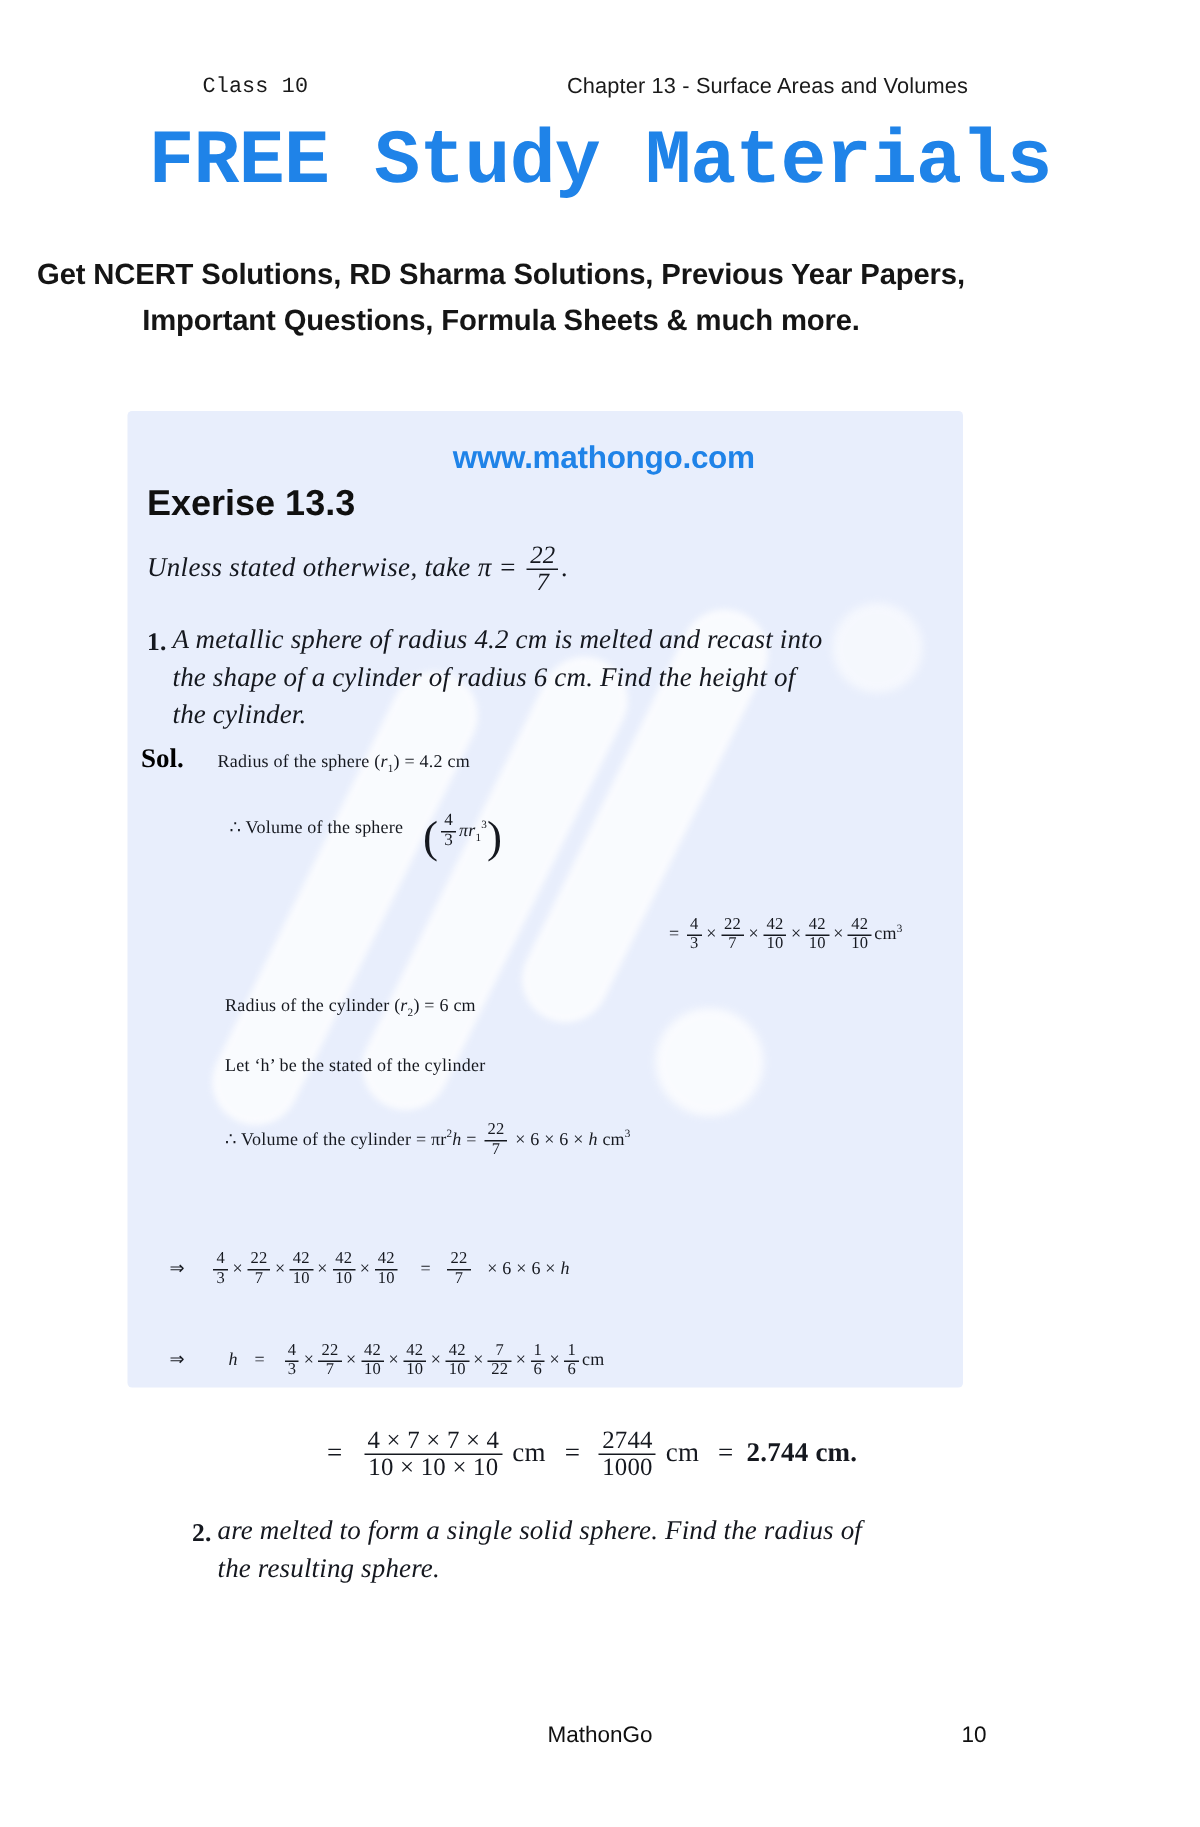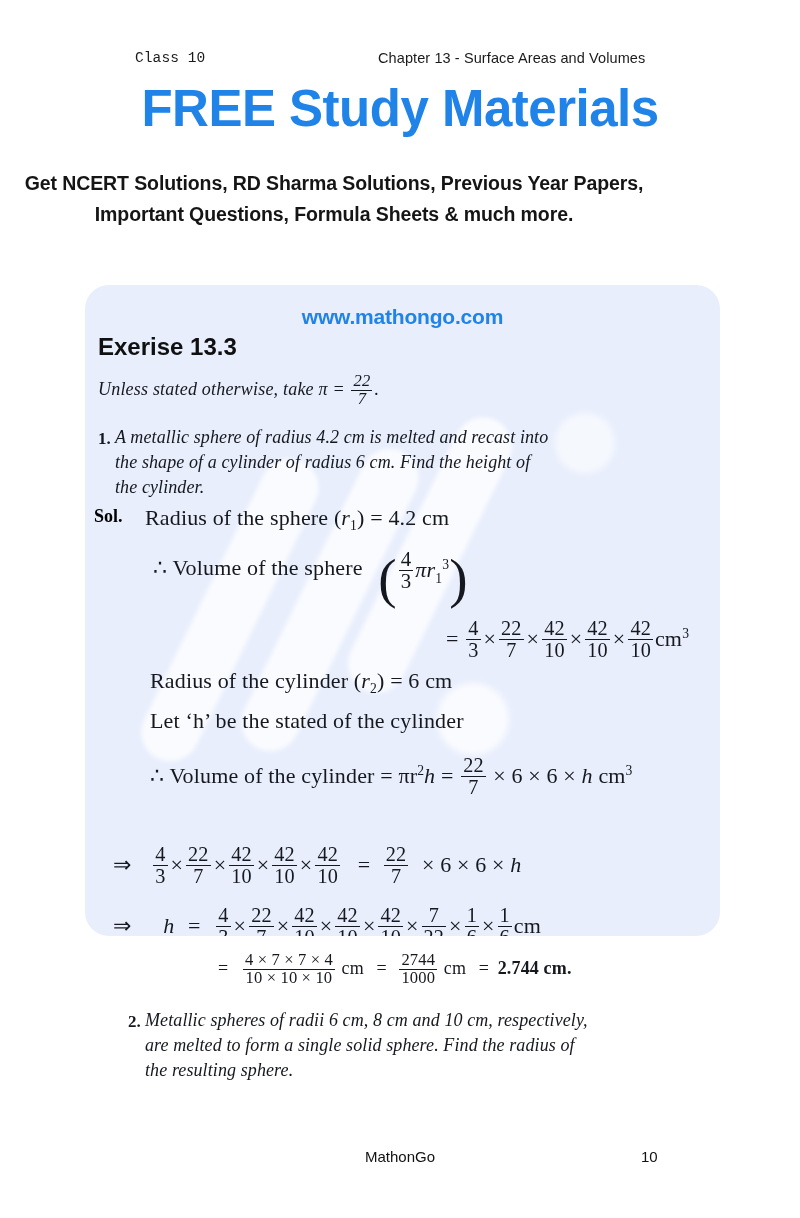--- a/index.html
+++ b/index.html
@@ -19,35 +19,35 @@
     font-family:Liberation Mono, monospace;
     font-size:14.5px;color:#1a1a1a;letter-spacing:.1px;
   }
   .hdr-right{
     position:absolute;left:378px;top:0;
     font-family:"Liberation Sans", sans-serif;
     font-size:14.5px;color:#1a1a1a;letter-spacing:.1px;
   }
   .big-title{
     position:absolute;top:80px;left:0;width:800px;text-align:center;
-    font-family:Liberation Sans, sans-serif;
+    font-family:Liberation Mono, monospace;
     font-weight:bold;font-size:51px;color:#1f83e8;
     letter-spacing:-0.5px;line-height:58px;
   }
   .subtitle{
     position:absolute;top:168px;left:0;width:668px;text-align:center;
     font-family:"Liberation Sans", sans-serif;
     font-weight:bold;font-size:19.5px;color:#151515;
     line-height:31px;letter-spacing:-0.1px;
   }
 
   
   .panel{
-    position:absolute;left:85px;top:285px;width:635px;height:651px;
-    background:#e8eefc;border-radius:24px;overflow:hidden;
+    position:absolute;left:85px;top:274px;width:557px;height:651px;
+    background:#e8eefc;border-radius:3px;overflow:hidden;
   }
   
   .wm{position:absolute;inset:0;pointer-events:none;}
   .wm i{
     position:absolute;display:block;background:#ffffff;opacity:.78;
     border-radius:30px;filter:blur(2px);
   }
   .wm .s1{width:58px;height:330px;left:116px;top:160px;transform:rotate(26deg);}
   .wm .s2{width:58px;height:330px;left:216px;top:150px;transform:rotate(26deg);}
   .wm .s3{width:58px;height:300px;left:316px;top:120px;transform:rotate(26deg);}
@@ -72,21 +72,21 @@
   .it{font-style:italic;}
   .bold{font-weight:bold;}
 
   .note{top:88px;left:13px;font-size:18px;font-style:italic;letter-spacing:.2px;}
 
   .q{font-size:18px;font-style:italic;line-height:25px;letter-spacing:.1px;}
   .qnum{position:absolute;font-weight:bold;font-style:normal;font-size:17px;}
 
   .solab{position:absolute;left:9px;font-weight:bold;font-size:18px;}
 
-  .ln{font-size:22px;line-height:24px;letter-spacing:.15px;}
+  .ln{font-size:12px;line-height:24px;letter-spacing:.15px;}
 
   
   .fr{display:inline-block;vertical-align:-0.52em;text-align:center;line-height:1.02;
       margin:0 2px;font-size:.92em;}
   .fr .n{display:block;padding:0 2px;}
   .fr .d{display:block;border-top:1.3px solid #15181f;padding:0 2px;}
   .times{margin:0 1px;}
   .big-paren{font-size:2.5em;font-weight:300;vertical-align:-0.36em;line-height:0;font-family:"Liberation Serif",serif;}
 
   sup.e{font-size:.62em;vertical-align:super;}
@@ -208,21 +208,20 @@
     <span>cm</span>
     <span style="margin-left:8px;">=</span>
     <span class="fr" style="margin-left:8px;"><span class="n">2744</span><span class="d">1000</span></span>
     <span>cm</span>
     <span style="margin-left:8px;">=</span>
     <span class="bold" style="margin-left:4px;">2.744 cm.</span>
   </div>
 
   <div class="row q" style="position:absolute;top:1008px;left:145px;width:585px;">
     <span class="qnum" style="left:-17px;top:1px;">2.</span>
-    <div>Metallic spheres of radii 6 cm, 8 cm and 10 cm, respectively,</div>
     <div>are melted to form a single solid sphere. Find the radius of</div>
     <div>the resulting sphere.</div>
   </div>
 
   <div class="foot-l">MathonGo</div>
   <div class="foot-r">10</div>
 
 </div>
 
 </body></html>

